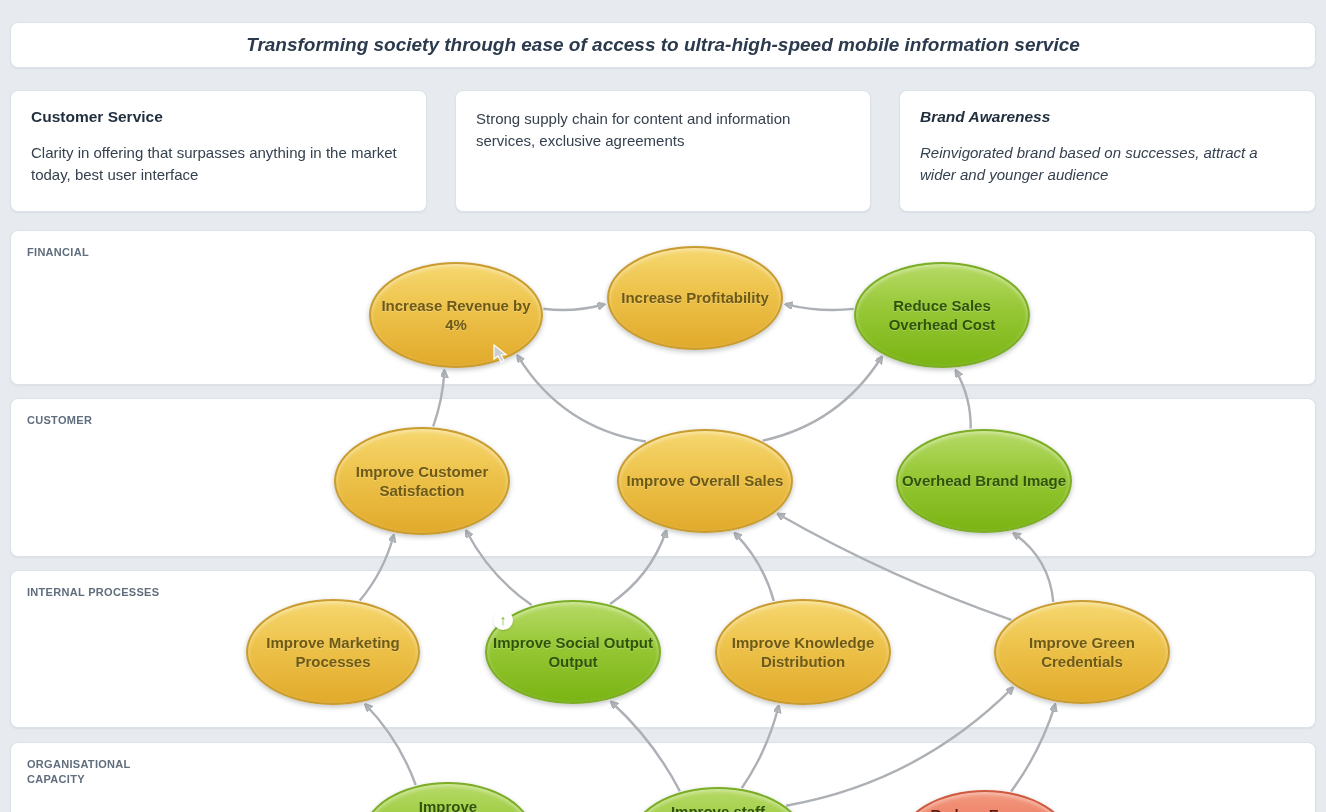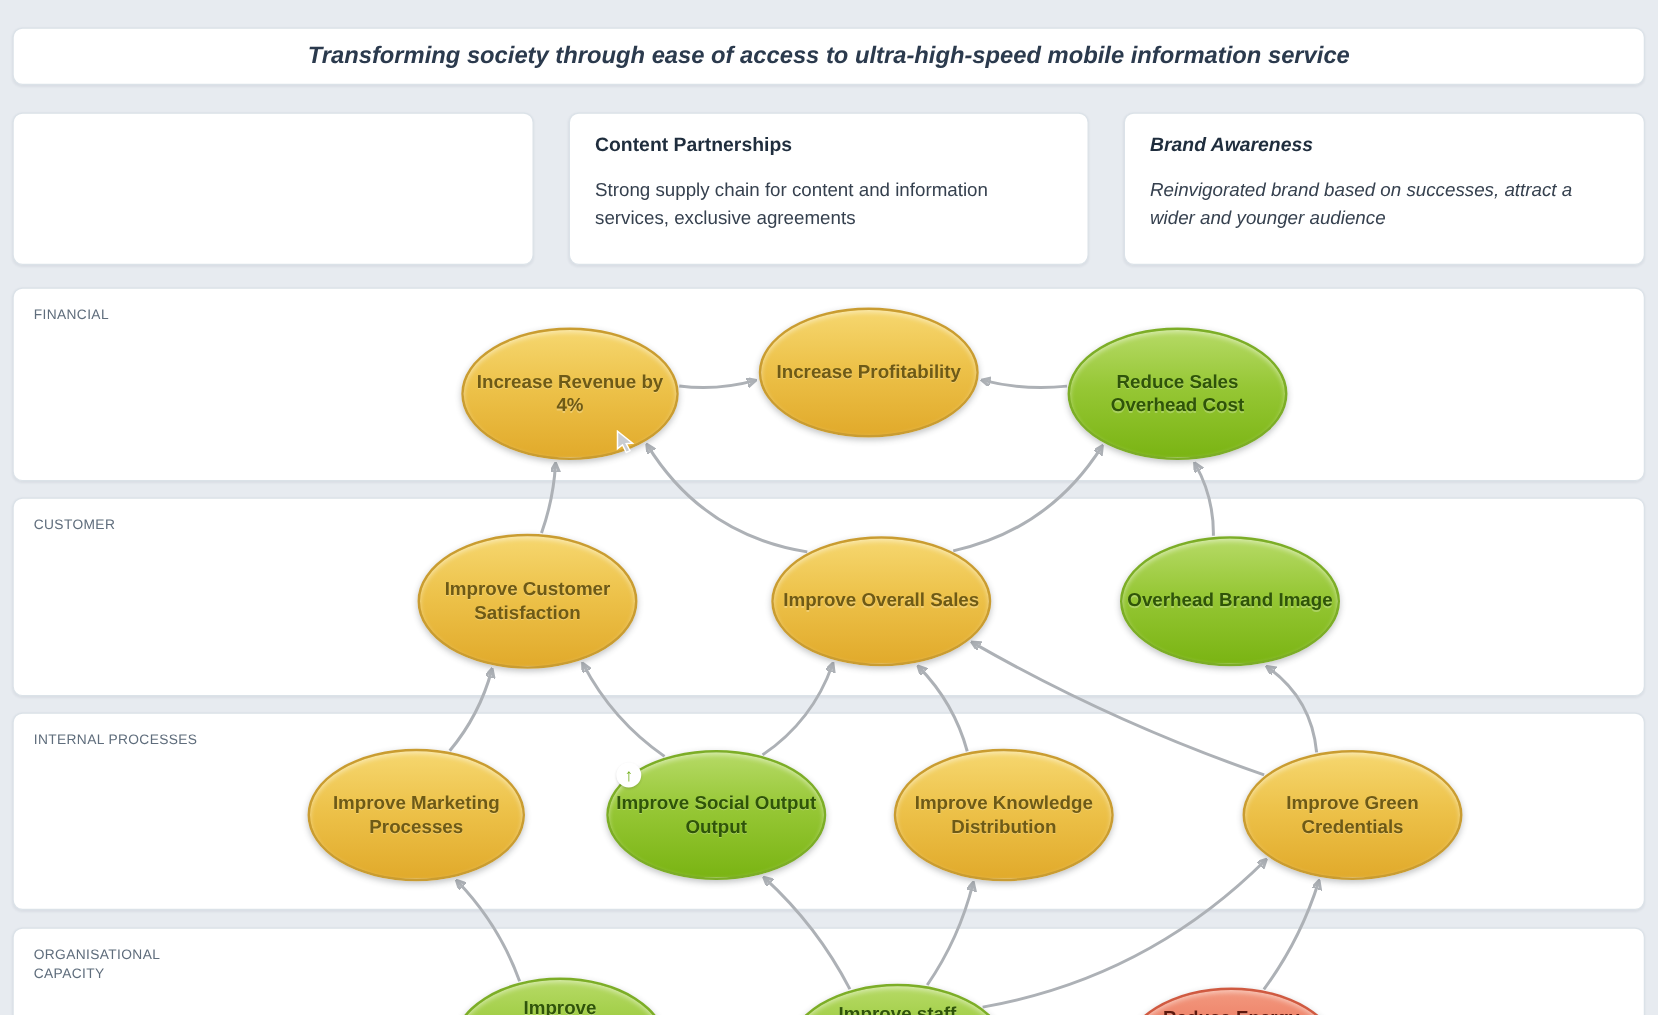--- a/index.html
+++ b/index.html
@@ -24,21 +24,21 @@
   .card-2{left:455px;width:416px;}
   .card-3{left:899px;width:417px;font-style:italic;}
   .card h3{margin:0 0 16px 0;font-size:15.5px;font-weight:bold;color:#1f2d3d;}
   .card p{margin:0;font-size:15px;line-height:1.45;color:#36414f;}
   
   .lane{left:10px;width:1306px;padding:14px 16px;}
   .lane-financial{top:230px;height:155px;}
   .lane-customer{top:398px;height:159px;}
   .lane-internal{top:570px;height:158px;}
   .lane-organisational{top:742px;height:150px;}
-  .lane-label{display:block;font-size:11px;font-weight:normal;color:#5f6d7c;
+  .lane-label{display:block;font-size:11px;font-weight:bold;color:#5f6d7c;
     letter-spacing:.3px;line-height:1.35;max-width:140px;}
   
   #edges{position:absolute;left:0;top:0;pointer-events:none;}
   #edges path{fill:none;stroke:#adb1b6;stroke-width:2.4px;}
   
   .node{
     position:absolute;border-radius:50%;box-sizing:border-box;
     display:flex;align-items:center;justify-content:center;text-align:center;
     box-shadow:0 2px 5px rgba(50,55,60,.3), inset 0 2px 4px rgba(255,255,255,.45);
     cursor:default;
@@ -66,23 +66,24 @@
   .cursor{position:absolute;left:492px;top:344px;width:18px;height:20px;z-index:50;}
 </style>
 </head>
 <body>
 
 <div class="panel title-bar">
   <span>Transforming society through ease of access to ultra-high-speed mobile information service</span>
 </div>
 
 <div class="panel card card-1">
+  <h3>Customer Service</h3>
+  <p>Clarity in offering that surpasses anything in the market today, best user interface</p>
 </div>
 <div class="panel card card-2">
-  <h3>Content Partnerships</h3>
   <p>Strong supply chain for content and information services, exclusive agreements</p>
 </div>
 <div class="panel card card-3">
   <h3>Brand Awareness</h3>
   <p>Reinvigorated brand based on successes, attract a wider and younger audience</p>
 </div>
 
 <div class="panel lane lane-financial">
   <span class="lane-label">FINANCIAL</span>
 </div>

